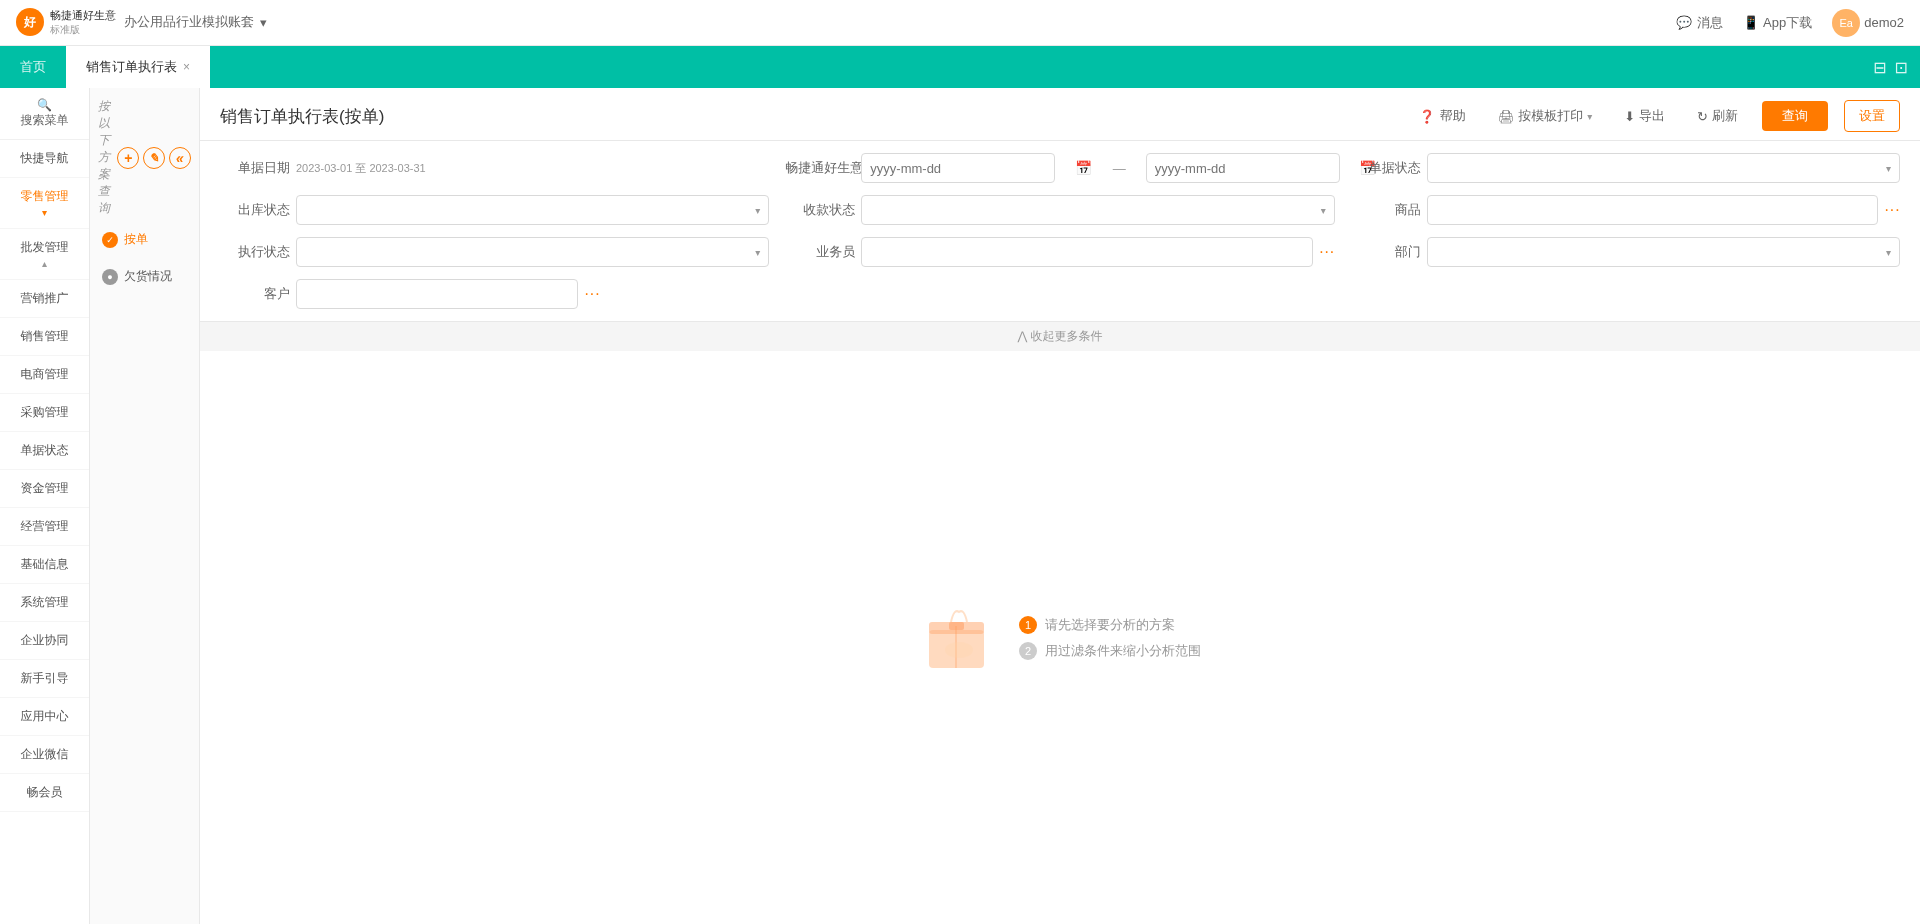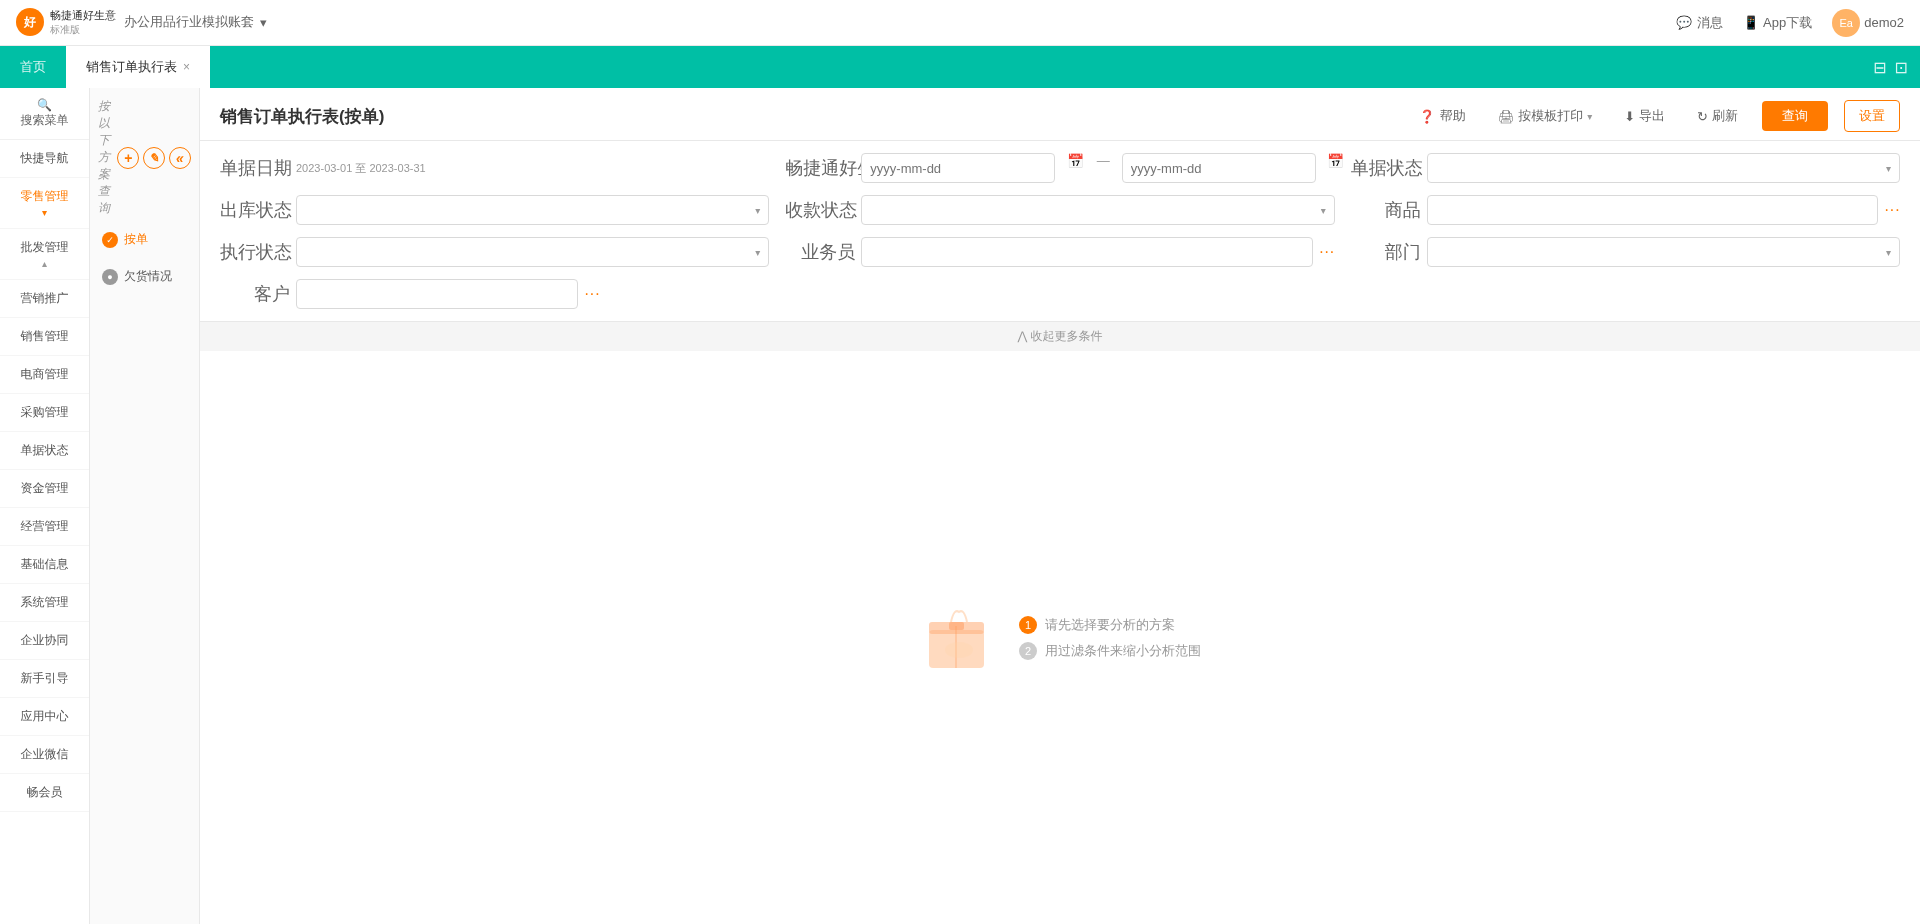--- a/index.html
+++ b/index.html
@@ -123,21 +123,21 @@
     
     .page-header {
       background: #fff;
       padding: 12px 20px 8px 20px;
       border-bottom: 1px solid #e8e8e8;
       display: flex;
       align-items: center;
       justify-content: space-between;
       flex-shrink: 0;
     }
-    .page-title { font-size: 17px; font-weight: bold; color: #333; text-align: right; }
+    .page-title { font-size: 17px; font-weight: normal; color: #333; text-align: right; }
     .page-actions { display: flex; align-items: center; gap: 16px; }
     .page-action-btn {
       display: flex; align-items: center; gap: 4px;
       font-size: 13px; color: #666; cursor: pointer; padding: 4px 8px;
       border-radius: 4px;
     }
     .btn-query {
       background: #ff7a00; color: #fff; border: none; border-radius: 4px;
       padding: 6px 20px; font-size: 13px; cursor: pointer; text-align: right;
     }
@@ -156,31 +156,31 @@
     }
     .filter-action-btn {
       width: 22px; height: 22px; border-radius: 50%; border: 1px solid #ff7a00;
       display: flex; align-items: center; justify-content: center;
       color: #ff7a00; cursor: pointer; font-size: 14px; font-weight: bold;
     }
 
     .filter-right { flex: 1; display: flex; flex-direction: column; gap: 12px; }
     .filter-row { display: flex; align-items: center; gap: 16px; flex-wrap: wrap; }
     .filter-group { display: flex; align-items: center; gap: 6px; flex: 1; min-width: 280px; }
-    .filter-group-label { font-size: 18px; color: #666; white-space: nowrap; width: 70px; text-align: right; }
+    .filter-group-label { font-size: 13px; color: #666; white-space: nowrap; width: 70px; text-align: right; }
     .filter-input {
       flex: 1; height: 30px; border: 1px solid #d9d9d9; border-radius: 4px;
       padding: 0 8px; font-size: 13px; outline: none; background: #fff;
     }
     .filter-select {
       flex: 1; height: 30px; border: 1px solid #d9d9d9; border-radius: 4px;
       padding: 0 8px; font-size: 13px; outline: none; background: #fff;
       display: flex; align-items: center; justify-content: space-between; cursor: pointer;
     }
-    .date-group { display: flex; gap: 12px; flex: 1; }
+    .date-group { display: flex; align-items: center; gap: 20px; flex: 1; }
     .date-input {
       flex: 1; height: 30px; border: 1px solid #d9d9d9; border-radius: 4px;
       padding: 0 8px; font-size: 13px; outline: none; color: #bbb;
     }
     .date-sep { color: #999; }
     .date-icon { color: #ff7a00; font-size: 14px; cursor: pointer; }
     .date-shortcuts { display: flex; gap: 4px; align-items: center; }
     .date-shortcut {
       padding: 2px 6px; font-size: 12px; color: #666; cursor: pointer; border-radius: 3px;
     }

